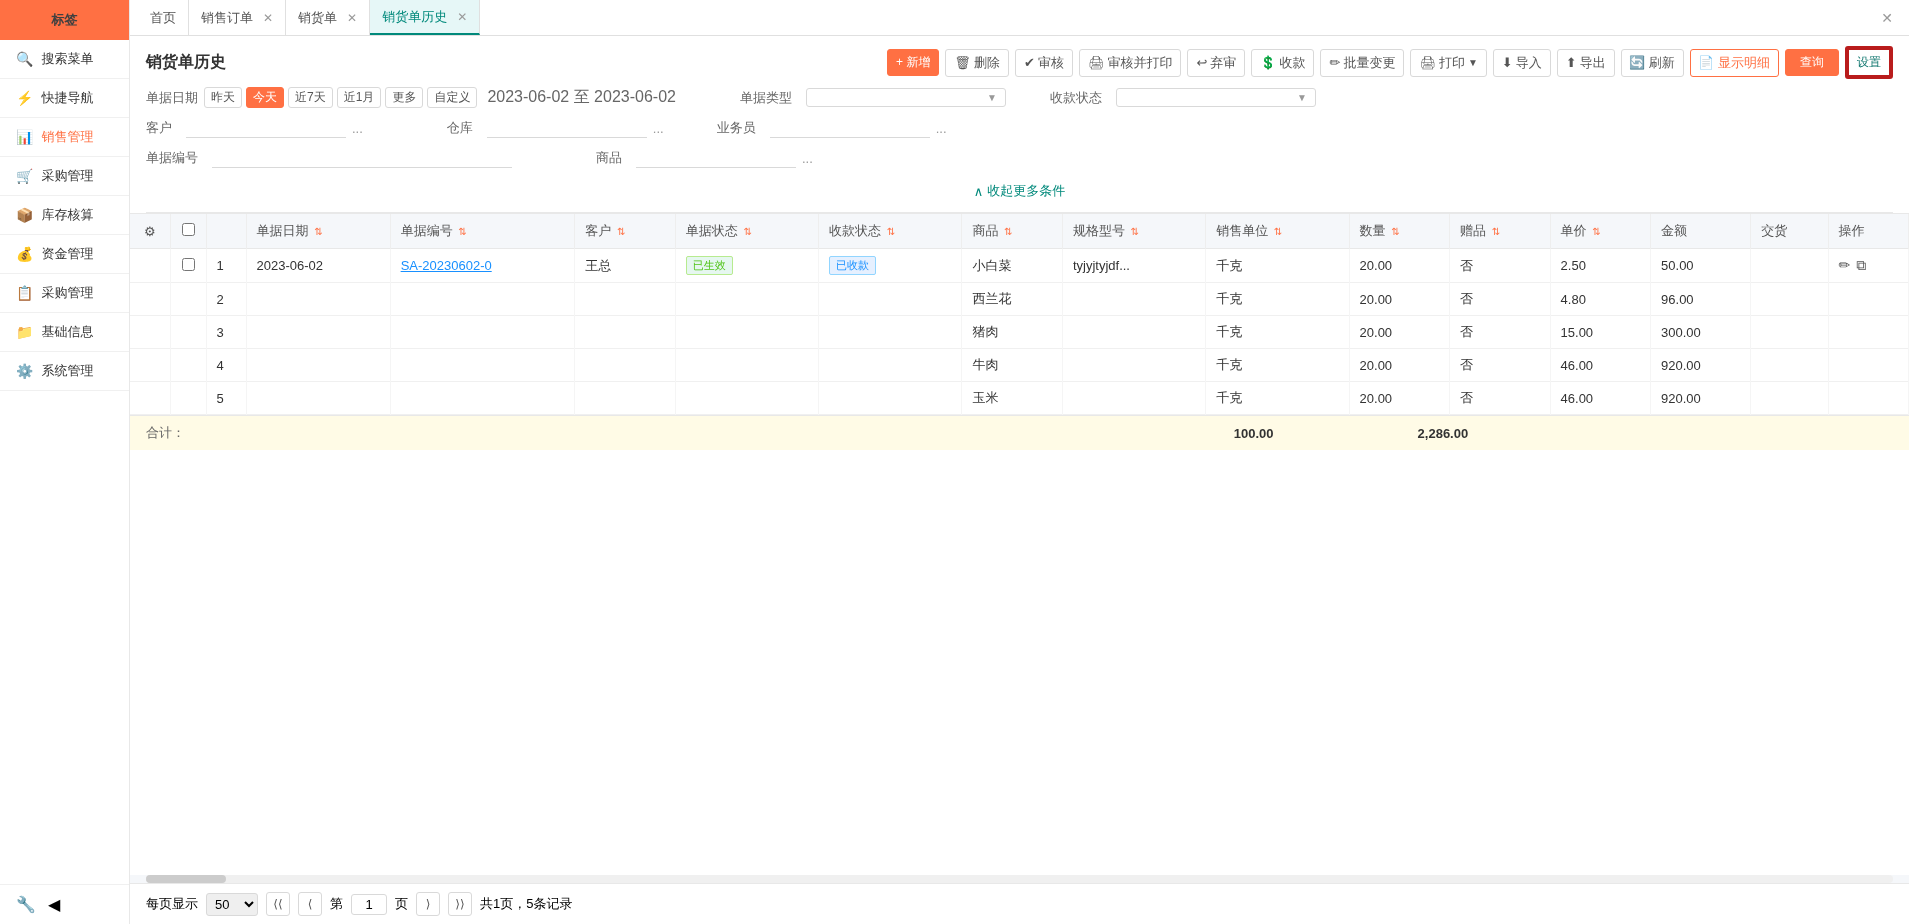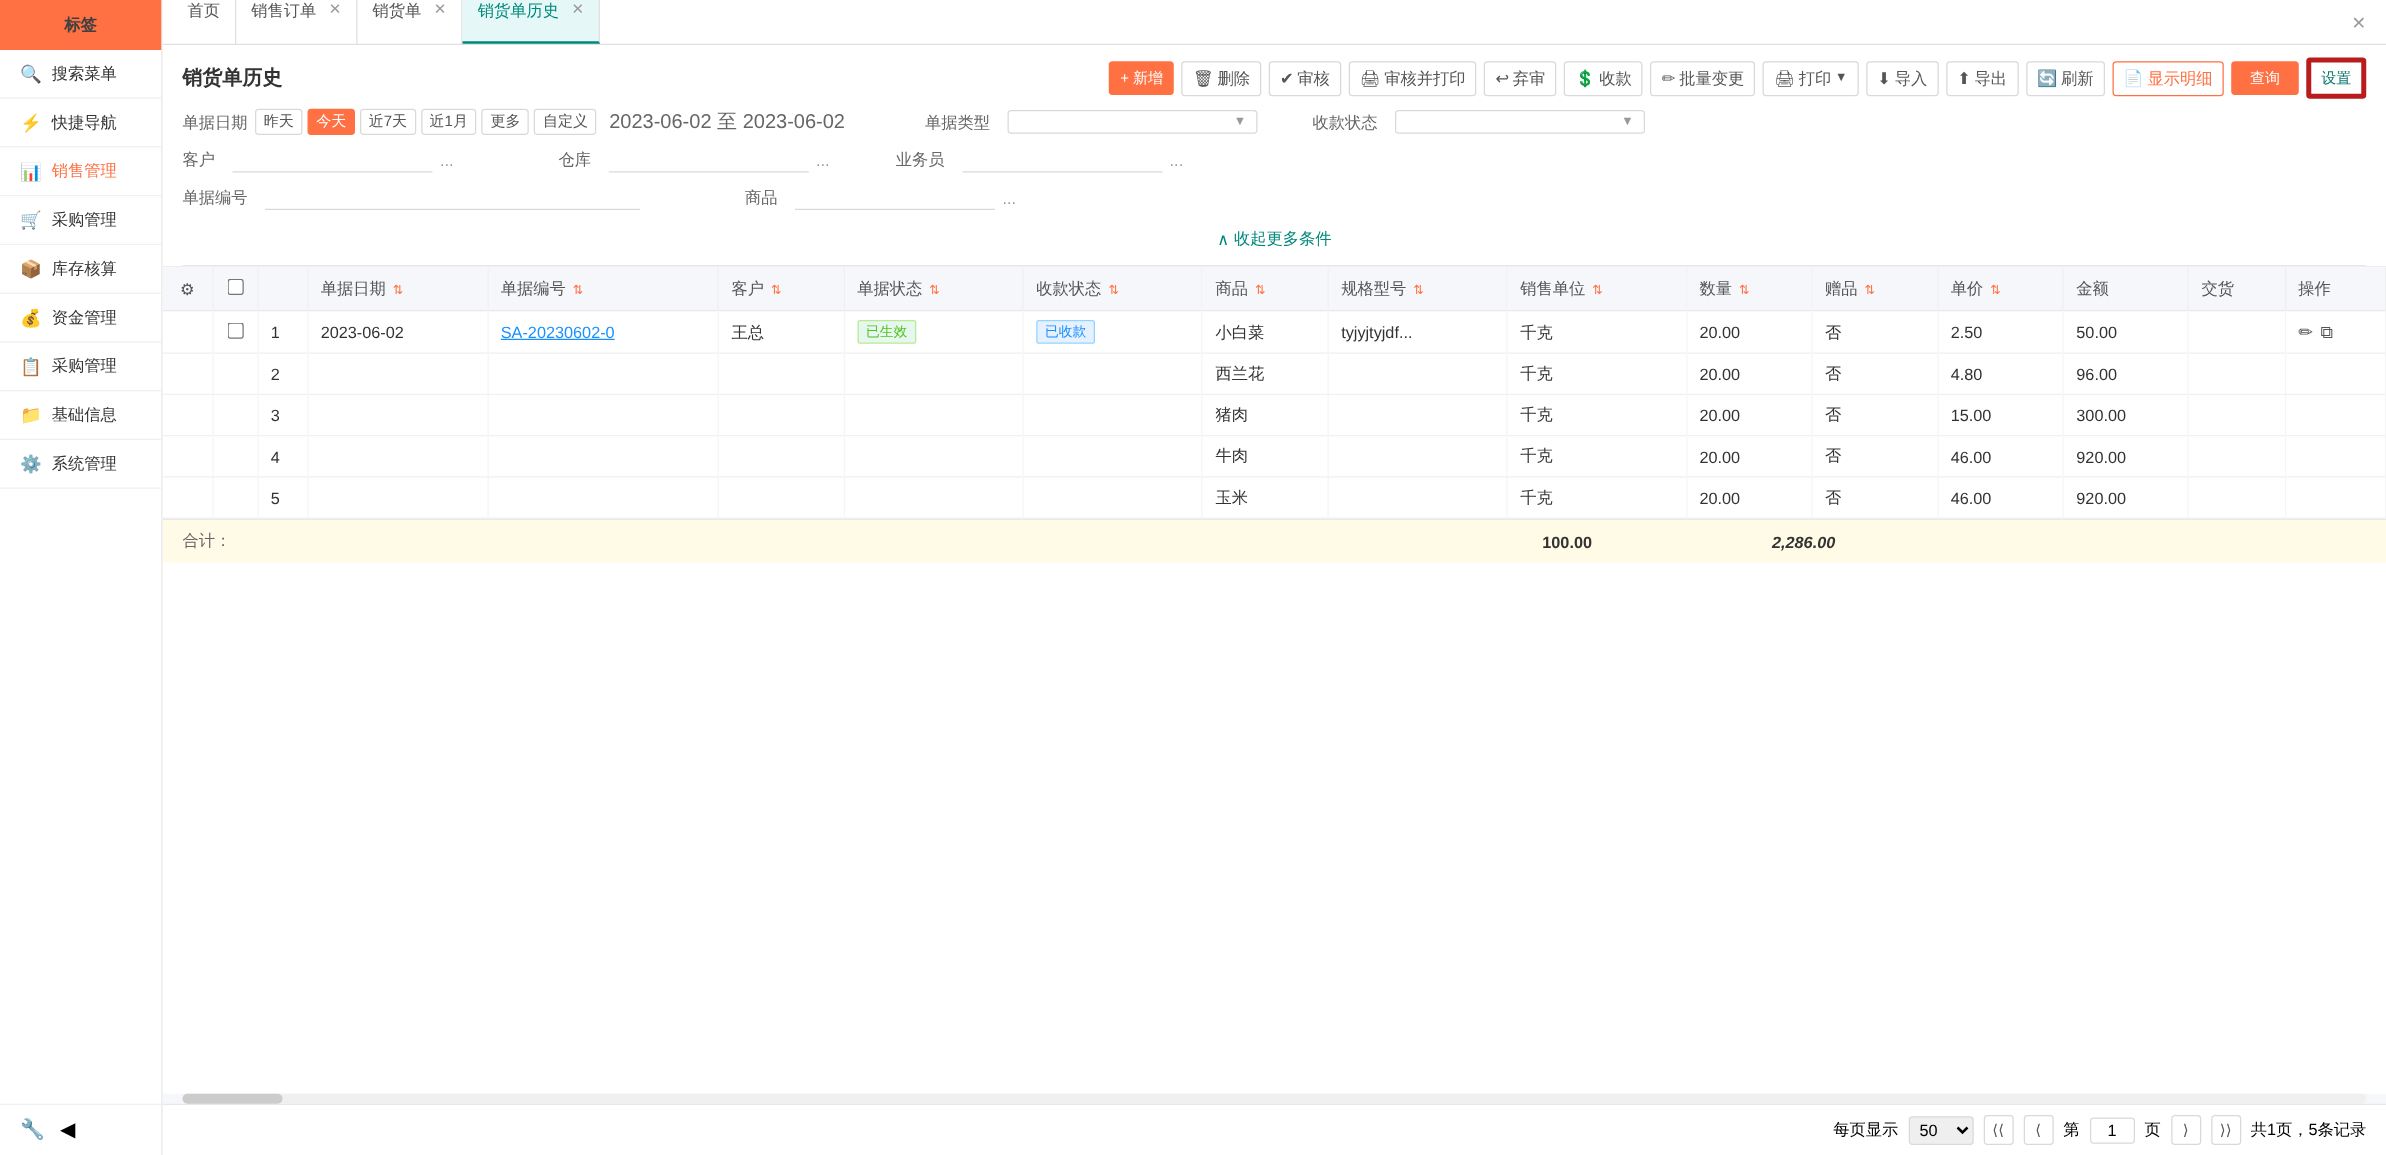--- a/index.html
+++ b/index.html
@@ -55,21 +55,21 @@
       display: flex;
       align-items: center;
       background: #fff;
       border-bottom: 1px solid #e0e0e0;
       height: 36px;
       padding: 0 8px;
       gap: 0;
     }
     .tab {
       display: flex;
-      align-items: flex-start;
+      align-items: center;
       padding: 0 12px;
       height: 100%;
       cursor: pointer;
       color: #555;
       border-right: 1px solid #e0e0e0;
       gap: 6px;
       white-space: nowrap;
     }
     .tab.active {
       background: #e6f7f7;
@@ -246,21 +246,21 @@
     .footer-label { color: #666; }
     .footer-value { font-weight: bold; color: #333; }
 
     
     .pagination-bar {
       background: #fff;
       border-top: 1px solid #e8e8e8;
       padding: 8px 16px;
       display: flex;
       align-items: center;
-      justify-content: flex-end;
+      justify-content: flex-start;
       gap: 8px;
     }
     .pagination-btn {
       width: 24px; height: 24px;
       display: flex; align-items: center; justify-content: center;
       border: 1px solid #d9d9d9;
       border-radius: 3px;
       cursor: pointer;
       background: #fff;
       color: #555;
@@ -703,21 +703,21 @@
     </tr>
           </tbody>
       </table>
 
       <div class="table-footer">
         <span class="footer-label">合计：</span>
         <span style="flex:1;"></span>
         <span style="display:flex;gap:4px;align-items:center;margin-left:600px;">
           <span class="footer-value">100.00</span>
         </span>
-        <span style="display:flex;gap:4px;align-items:center;margin-left:120px;font-style:italic;">
+        <span style="display:flex;gap:4px;align-items:center;margin-left:120px;">
           <span class="footer-value">2,286.00</span>
         </span>
         <span style="flex:1;"></span>
       </div>
     </div>
 
     <div class="scrollbar-area">
       <div class="scrollbar-thumb"></div>
     </div>
 

